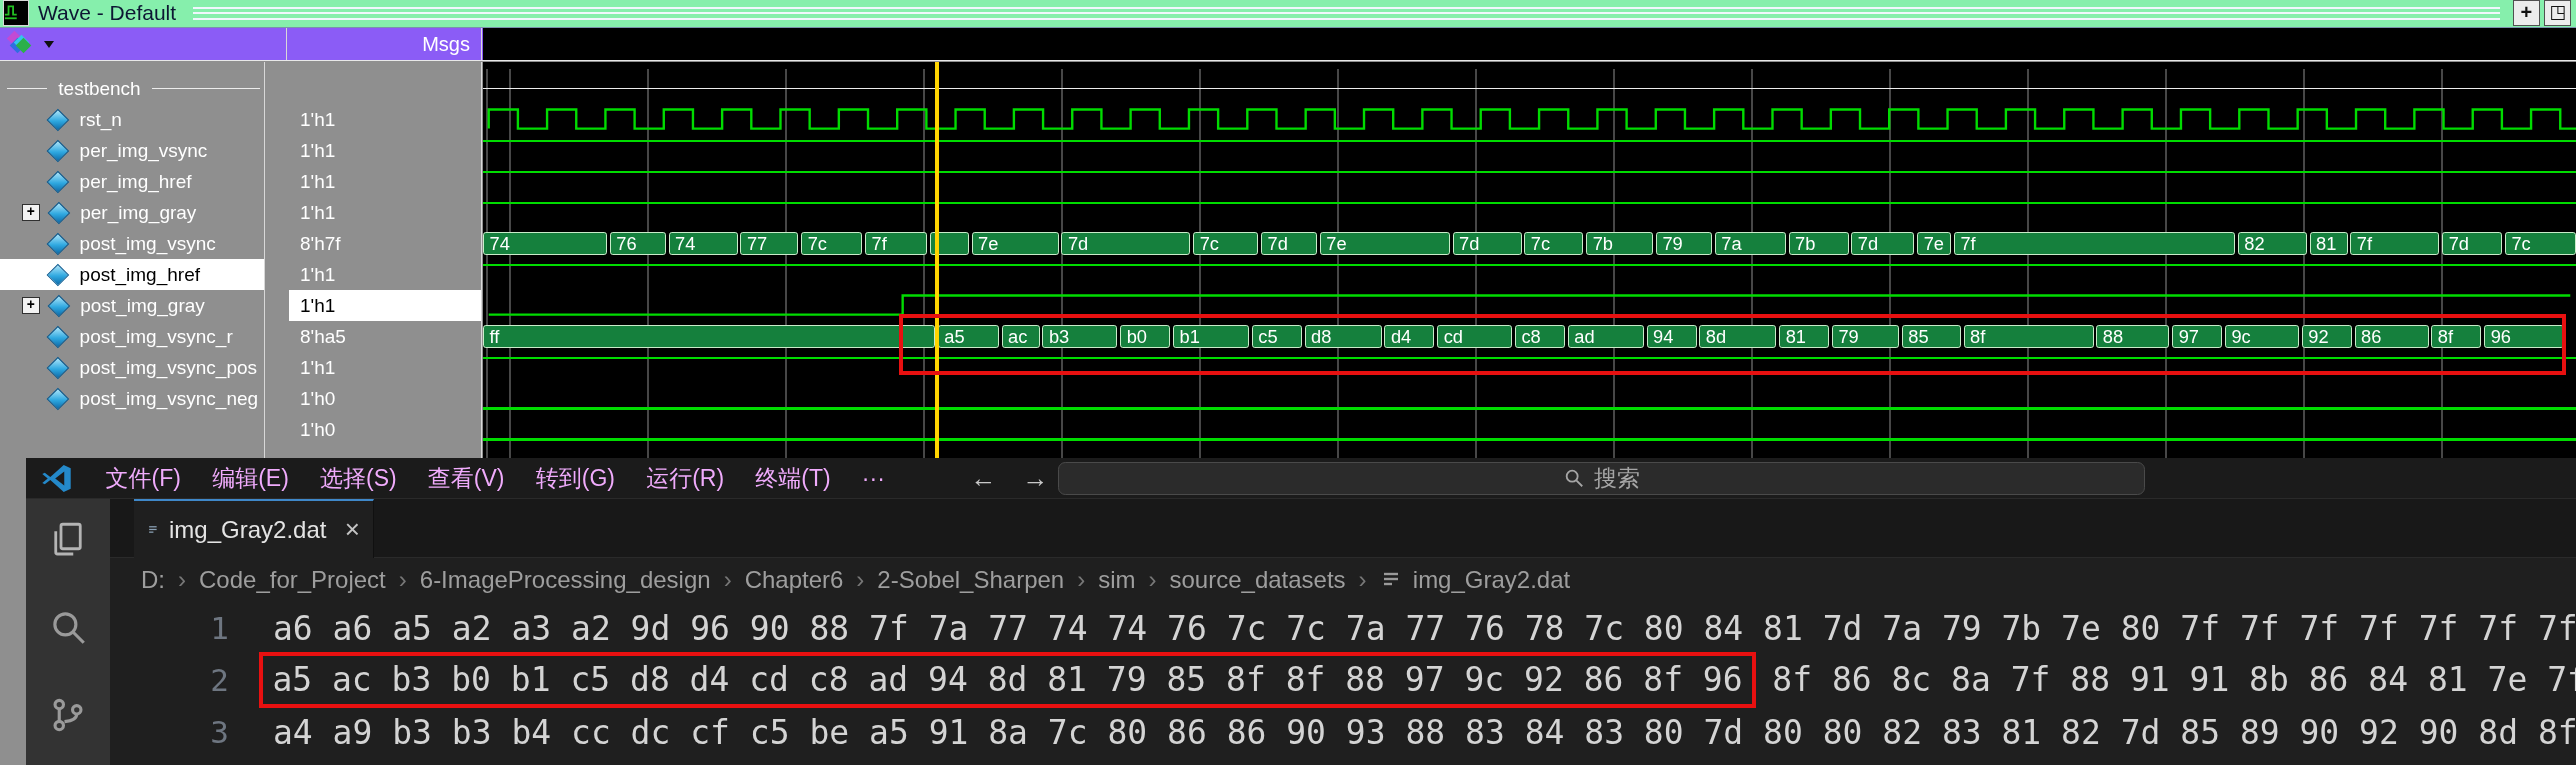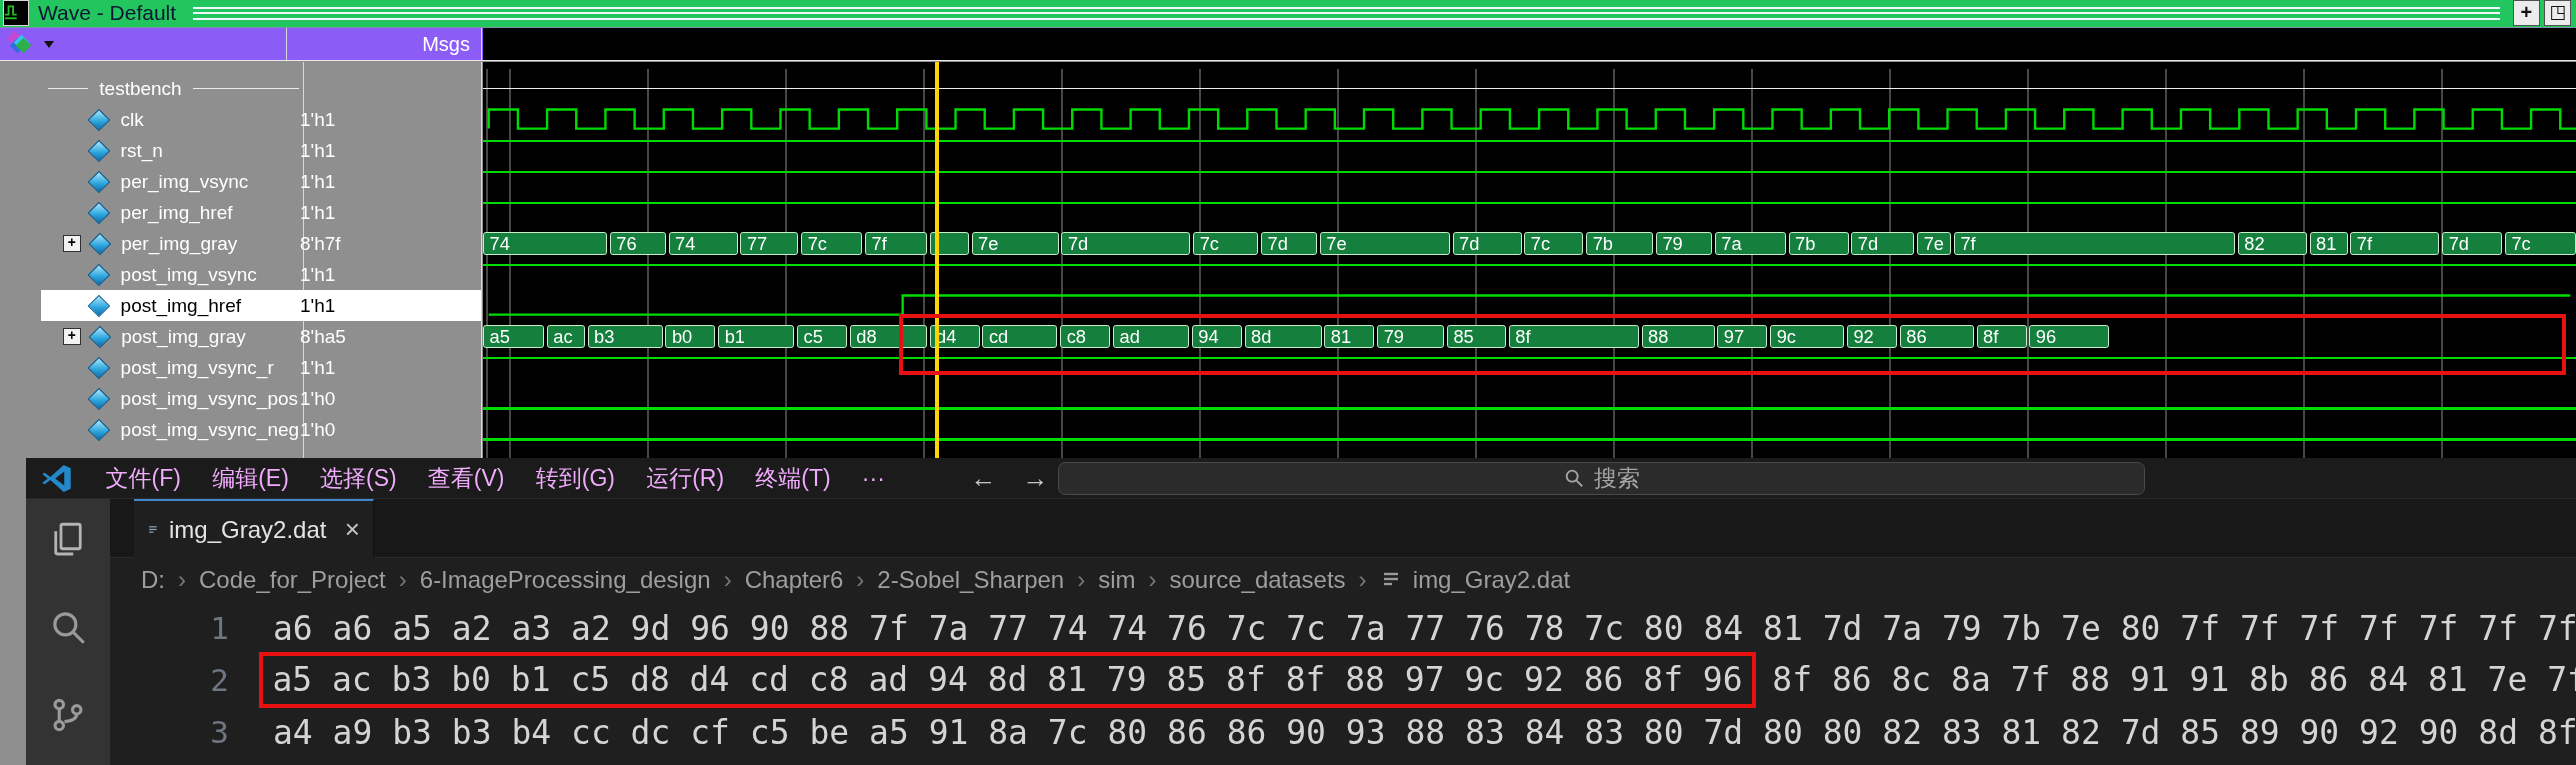--- a/index.html
+++ b/index.html
@@ -1,20 +1,20 @@
 <!DOCTYPE html>
 <html style="font-size:14.7px"><head>
 <meta charset="utf-8">
 <style>
   html,body{margin:0;padding:0;background:#555;}
   #screen{position:relative;width:2576px;height:765px;background:#8f8f8f;overflow:hidden;
           font-family:"Liberation Sans","DejaVu Sans",sans-serif;}
 
   
-  .ms-titlebar{position:absolute;left:0;top:0;width:100%;height:27.5px;background:#22c55e;
+  .ms-titlebar{position:absolute;left:0;top:0;width:100%;height:27.5px;background:#86efac;
                border-bottom:0.9px solid #7a92ac;display:flex;align-items:center;box-sizing:border-box;}
   .ms-app-icon{width:24px;height:24px;margin:0 9.2px 0 2.8px;background:#000;border:1.8px solid #d8d8d8;flex:none;}
   .ms-title{font-size:21px;color:#0d1733;white-space:nowrap;}
   .ms-grip{flex:1;height:13.8px;margin:1.8px 13px 0 16.5px;
            background:repeating-linear-gradient(180deg,#f0f7fd 0 1.8px,rgba(0,0,0,0) 1.8px 5.5px);}
   .ms-btn{width:25px;height:24px;background:#ececec;border:0.9px solid #505050;font-size:20px;line-height:22px;
           text-align:center;color:#111;margin-right:4.6px;flex:none;font-weight:bold;}
   .ms-btn.dock{font-weight:normal;font-size:18.3px;}
 
   .ms-header{position:absolute;left:0;top:28px;width:100%;height:32px;background:#8b5cf6;
@@ -28,21 +28,21 @@
   .hdr-diamond{position:relative;width:31px;height:24px;}
   .hd{position:absolute;width:11px;height:11px;transform:rotate(45deg);}
   .hd1{left:1.8px;top:0.9px;background:#c24ad4;}
   .hd2{left:11px;top:8.3px;background:#2bb04a;}
   .hd3{left:4.6px;top:8.3px;background:#2f6fe0;}
   .hd4{left:9.2px;top:4.6px;background:#35c4ee;}
   .hdr-caret{width:0;height:0;border-left:5.5px solid transparent;border-right:5.5px solid transparent;
              border-top:7.3px solid #101010;margin-left:5.5px;}
 
   .ms-body{position:absolute;left:0;top:62px;width:100%;height:396px;}
-  .body-names{position:absolute;left:0;top:0;width:304px;height:100%;border-right:1.8px solid #d8d8d8;box-sizing:border-box;overflow:hidden;padding-left:41px;}
+  .body-names{position:absolute;left:0;top:0;width:265px;height:100%;border-right:1.8px solid #d8d8d8;box-sizing:border-box;overflow:hidden;}
   .body-values{position:absolute;left:289px;top:0;width:193px;height:100%;border-right:1.8px solid #d8d8d8;box-sizing:border-box;overflow:hidden;}
   .body-wave{position:absolute;left:483px;top:0;right:0;height:100%;background:#000;overflow:hidden;}
   .body-wave .grid{position:absolute;left:0;right:0;top:7.3px;bottom:0;
       background:repeating-linear-gradient(90deg,#474747 0 1.8px,rgba(0,0,0,0) 1.8px 138px);background-position:26px 0;}
 
   .rows{padding-top:11px;}
   .sig-row{height:31px;display:flex;align-items:center;color:#fff;font-size:19px;white-space:nowrap;}
   .sig-row.selected{background:#fff;color:#000;}
   .val-row{height:31px;display:flex;align-items:center;padding-left:11px;font-size:19px;color:#fff;}
   .val-row.selected{background:#fff;color:#000;}
@@ -141,25 +141,20 @@
       <div class="hdr-wave"></div>
     </div>
 
     <div class="ms-body">
       <div class="body-names">
         <div class="rows" id="ms-names">
             <div class="sig-row group-row">
               <div class="gline gl-left"></div>
               <div class="group-label">testbench</div>
               <div class="gline gl-right"></div>
-            </div>
-            <div class="sig-row">
-              <div class="exp-spacer"></div>
-              <div class="diamond"></div>
-              <div>clk</div>
             </div>
             <div class="sig-row">
               <div class="exp-spacer"></div>
               <div class="diamond"></div>
               <div>rst_n</div>
             </div>
             <div class="sig-row">
               <div class="exp-spacer"></div>
               <div class="diamond"></div>
               <div>per_img_vsync</div>
@@ -271,20 +266,21 @@
               </div>
             </div>
             <div class="wave-row">
               <div class="hline high" style="background: rgb(0, 220, 0);"></div>
             </div>
             <div class="wave-row"><svg width="2093" height="31" viewBox="0 0 2283 34">
                 <path d="M0 27 L454 27 L454 6 L2283 6" fill="none" stroke="#00dc00" stroke-width="2.6"></path>
               </svg></div>
             <div class="wave-row">
               <div class="bus">
+                <div class="seg" style="width: 452px; border-color: rgb(201, 236, 201);">ff</div>
                 <div class="seg" style="width: 61px; border-color: rgb(201, 236, 201);">a5</div>
                 <div class="seg" style="width: 38px; border-color: rgb(201, 236, 201);">ac</div>
                 <div class="seg" style="width: 75px; border-color: rgb(201, 236, 201);">b3</div>
                 <div class="seg" style="width: 50px; border-color: rgb(201, 236, 201); text-align: center;">b0</div>
                 <div class="seg" style="width: 76px; border-color: rgb(201, 236, 201);">b1</div>
                 <div class="seg" style="width: 50px; border-color: rgb(201, 236, 201);">c5</div>
                 <div class="seg" style="width: 77px; border-color: rgb(201, 236, 201);">d8</div>
                 <div class="seg" style="width: 50px; border-color: rgb(201, 236, 201);">d4</div>
                 <div class="seg" style="width: 75px; border-color: rgb(201, 236, 201);">cd</div>
                 <div class="seg" style="width: 50px; border-color: rgb(201, 236, 201);">c8</div>

